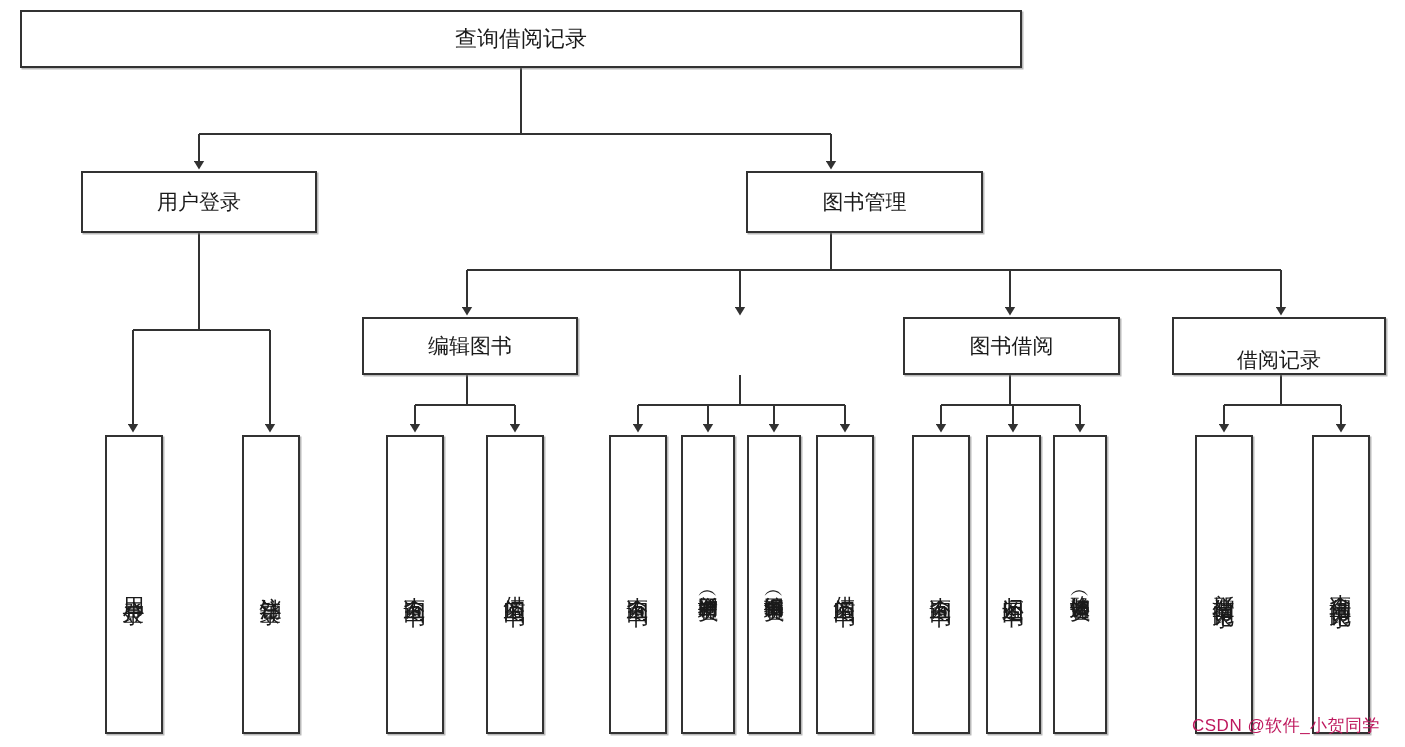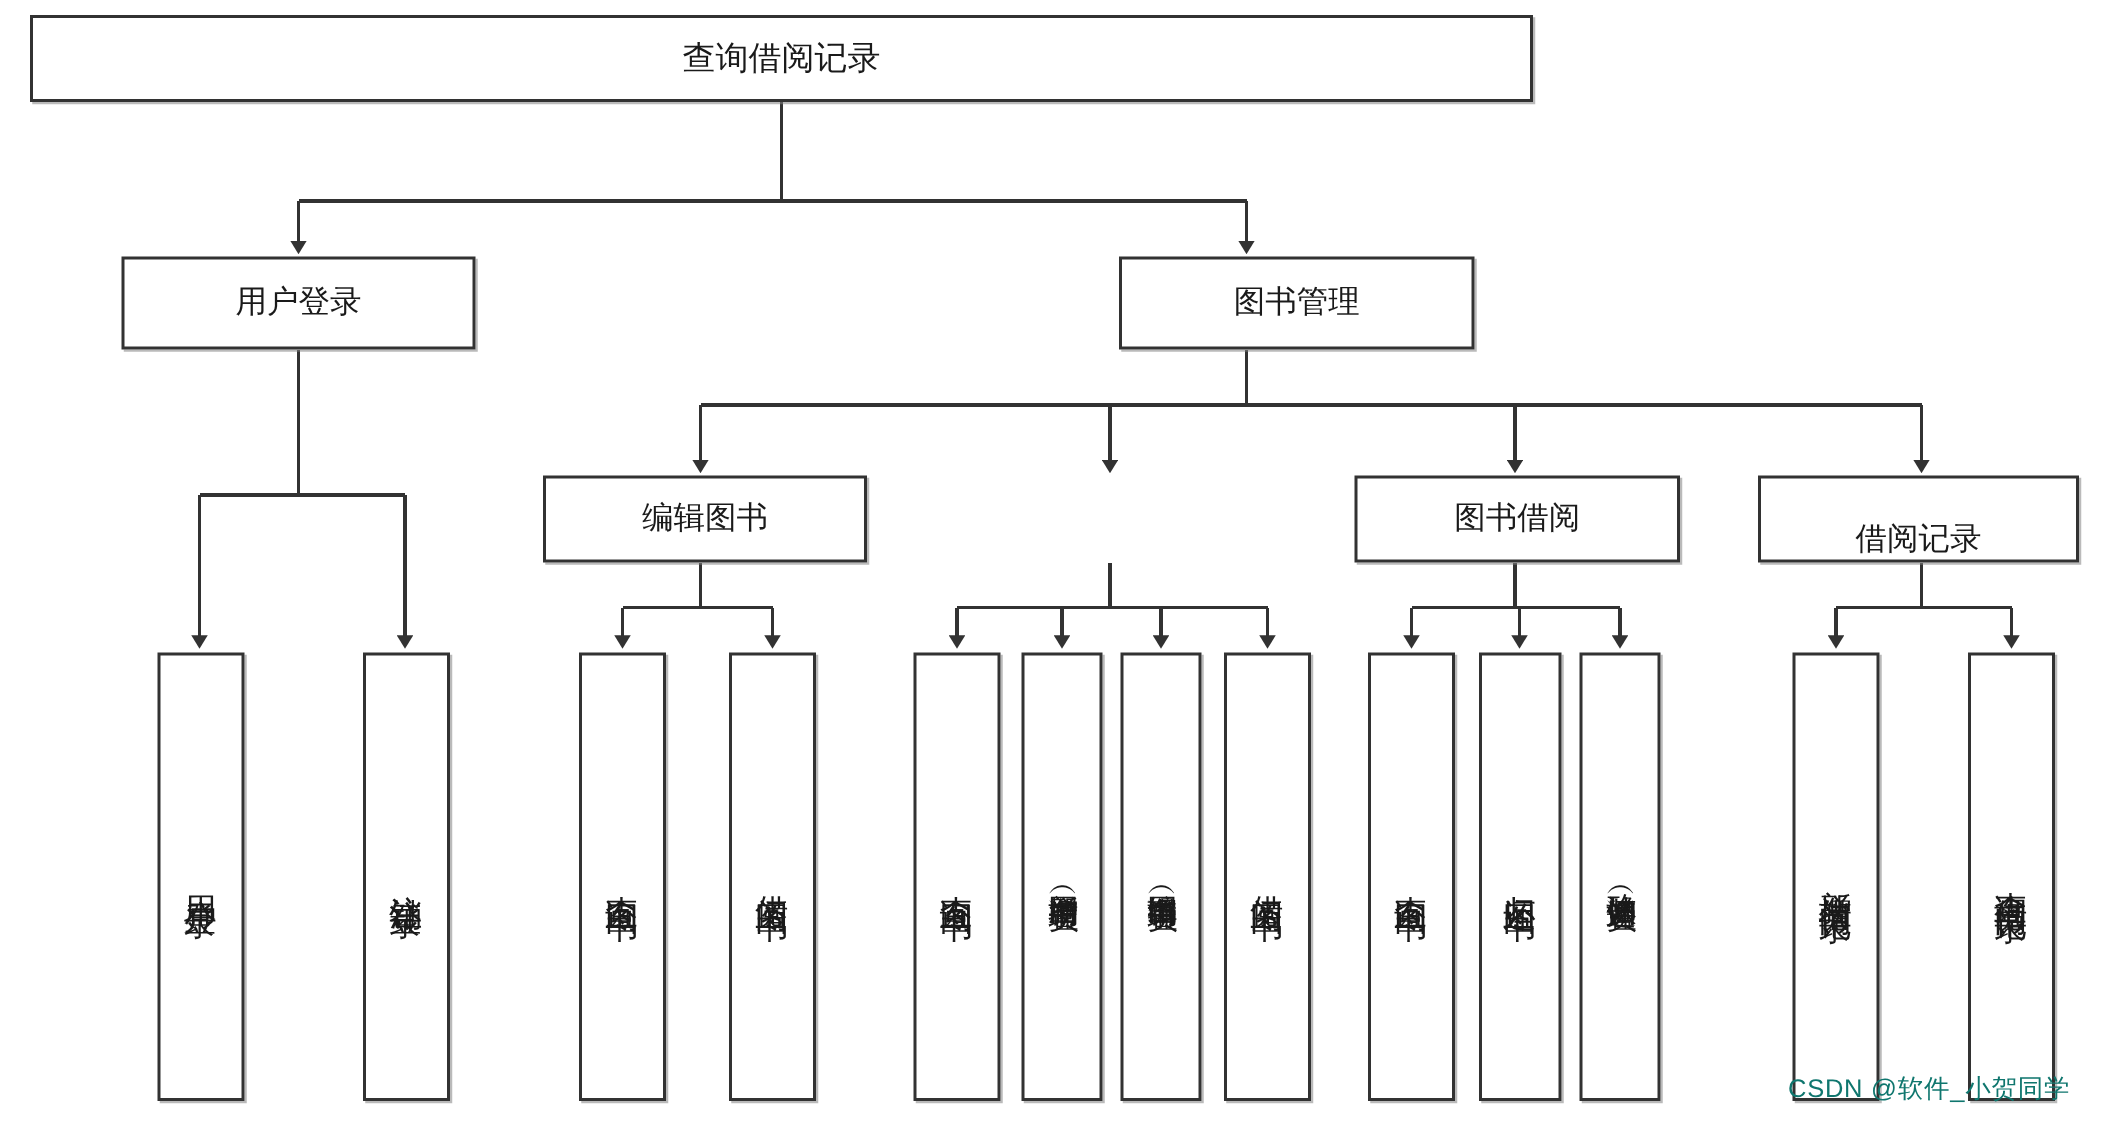--- a/index.html
+++ b/index.html
@@ -57,21 +57,21 @@
     font-size: 22px;
     letter-spacing: 3px;
     line-height: 1.05;
   }
   .v-node.narrow .lbl {
     font-size: 20px;
     letter-spacing: 1px;
   }
   .watermark {
     position: absolute;
-    color: #0f766e;
+    color: #be185d;
     font-size: 17px;
     white-space: nowrap;
     letter-spacing: 0.5px;
   }
 </style>
 </head>
 <body>
 
 <div id="canvas">
 

